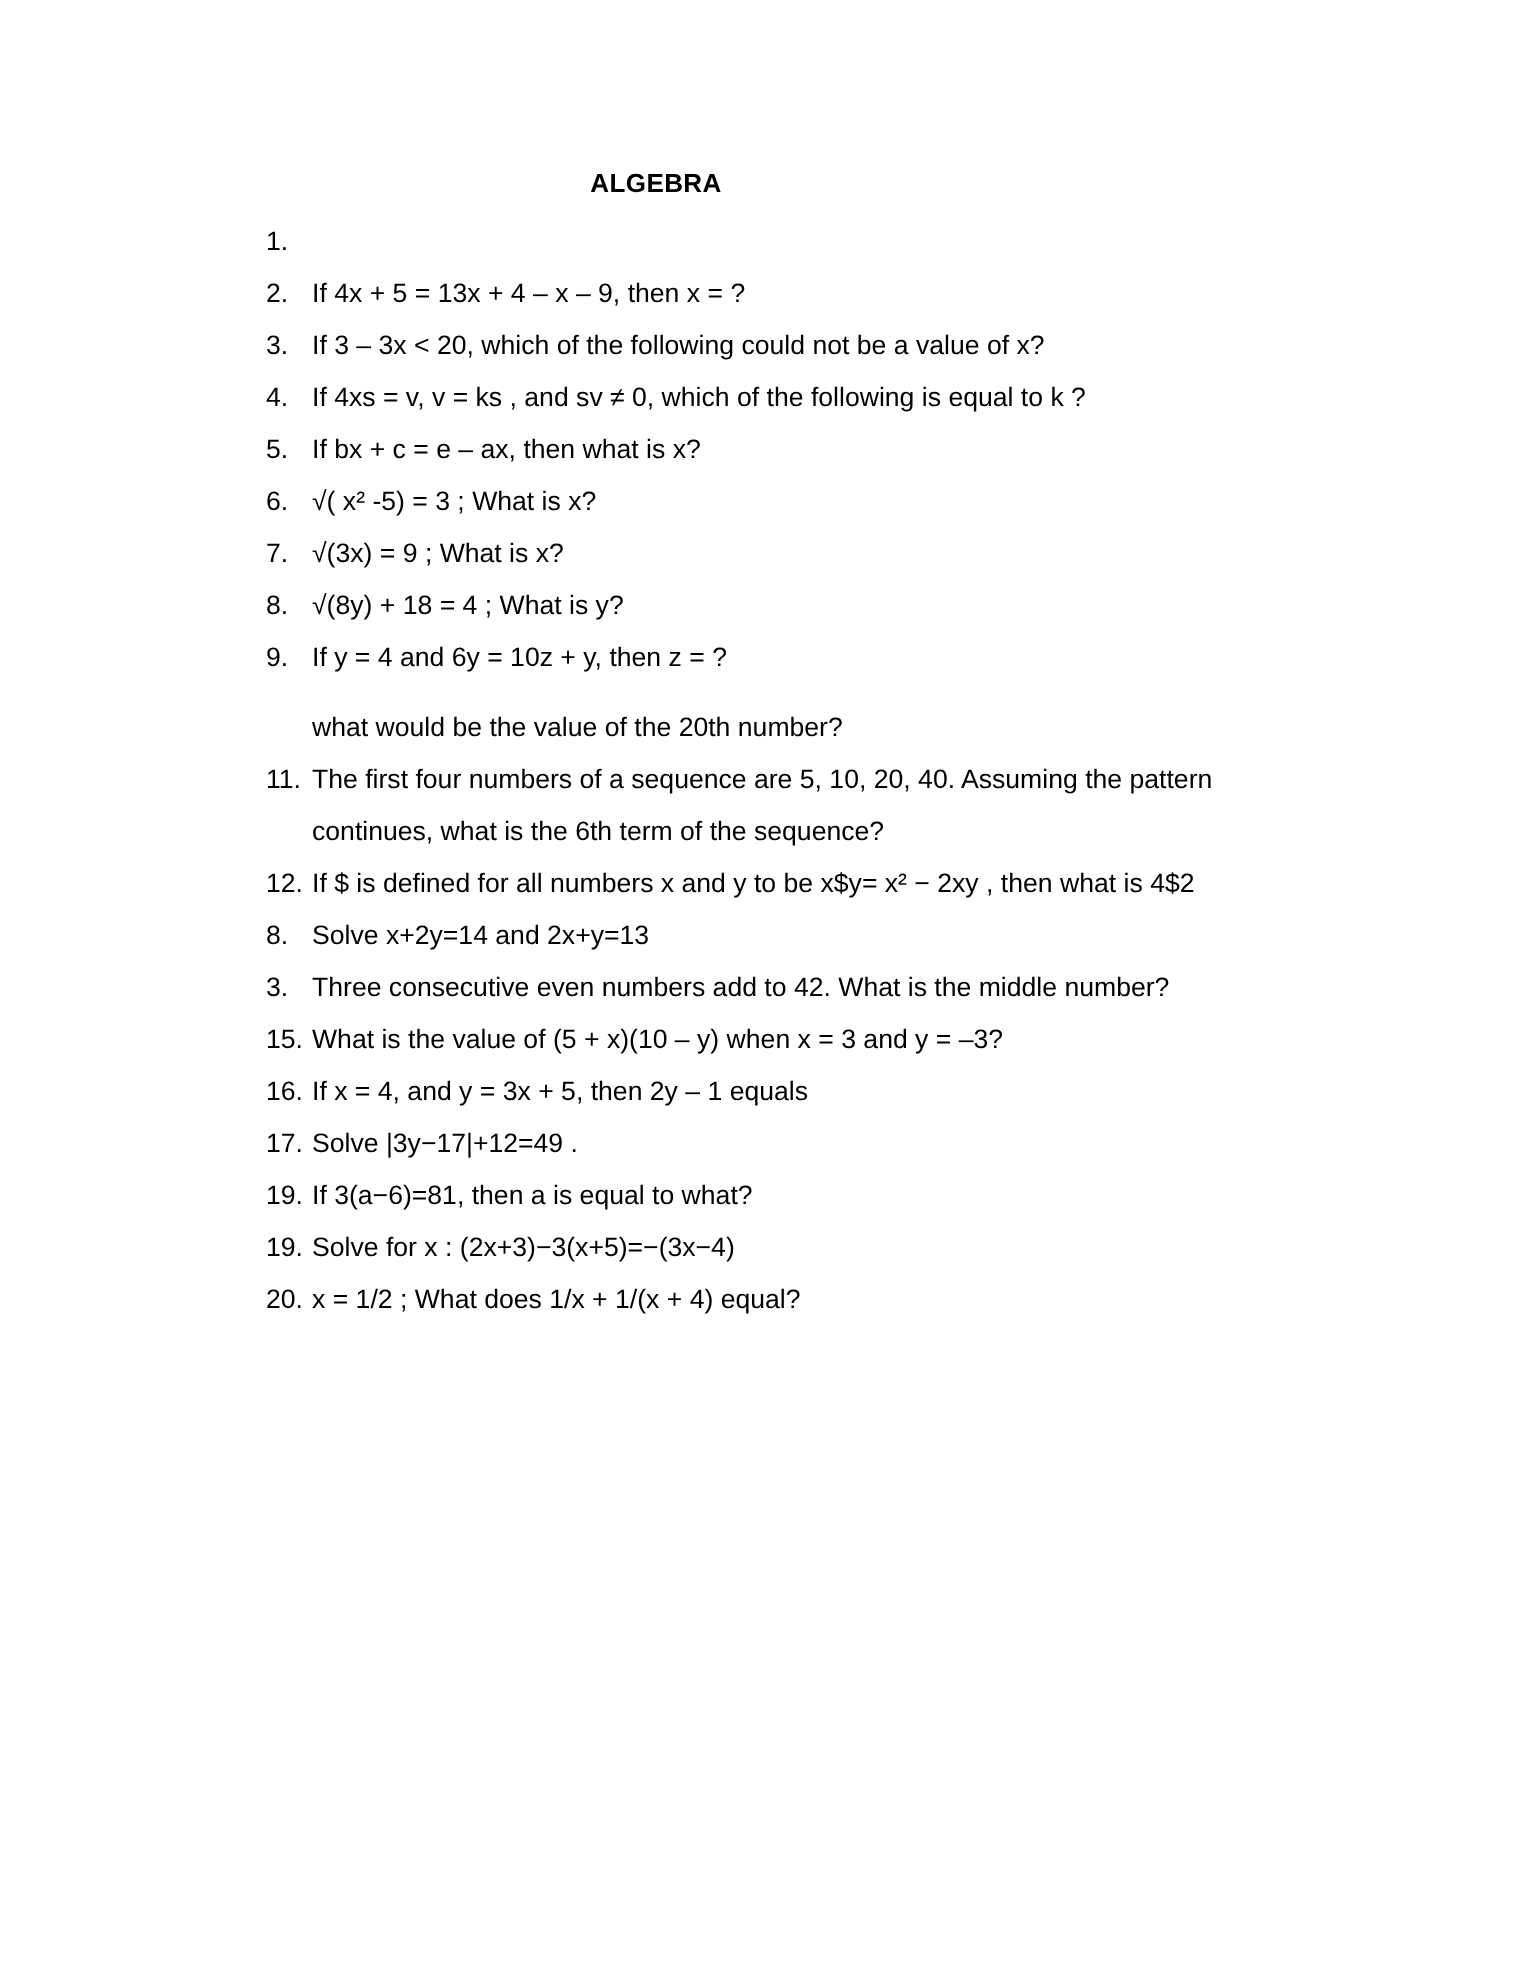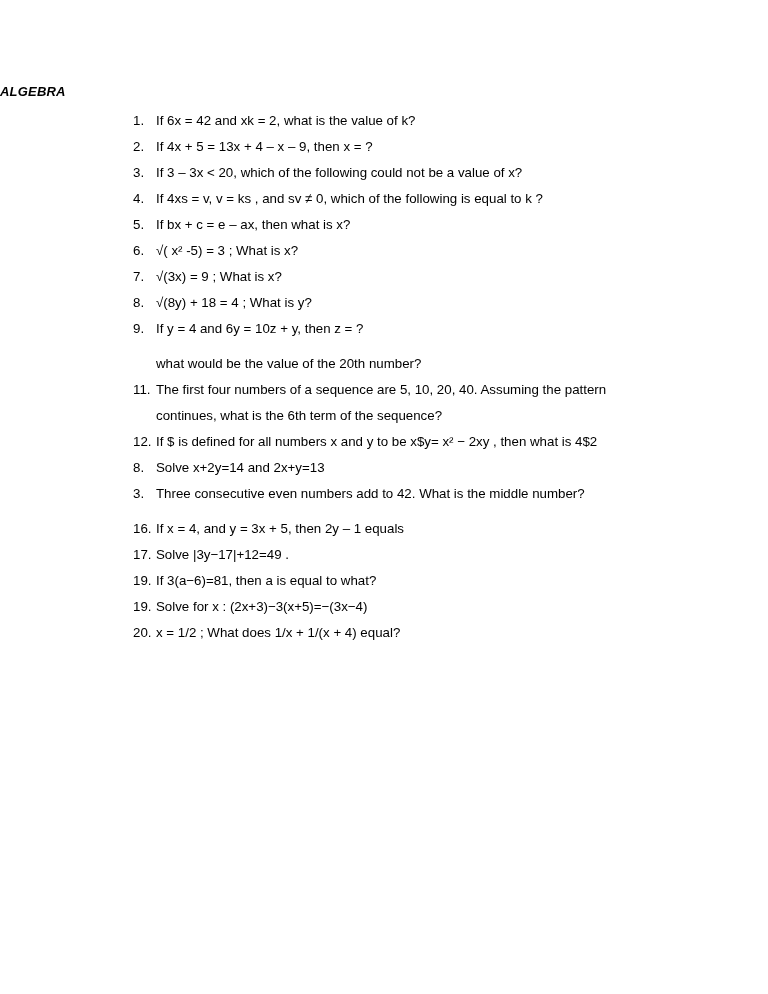--- a/index.html
+++ b/index.html
@@ -1,35 +1,34 @@
 <!DOCTYPE html>
 <html><head>
 <meta charset="utf-8">
 <style>
   html,body{margin:0;padding:0;background:#ffffff;}
   body{width:768px;height:994px;position:relative;overflow:hidden;
        font-family:"Liberation Sans","DejaVu Sans",sans-serif;color:#000;}
-  .title{position:absolute;top:84px;left:0;width:656px;text-align:left;
-         font-weight:bold;font-size:13px;letter-spacing:0.2px;font-style:italic;}
+  .title{position:absolute;top:84px;left:0;width:656px;text-align:center;
+         font-weight:bold;font-size:13px;letter-spacing:0.2px;}
   .list{position:absolute;left:133px;top:112px;margin:0;padding:0;list-style:none;}
   .item{display:flex;font-size:13.3px;line-height:17px;}
   .num{width:23px;flex:none;}
   .txt{flex:none;}
   .gap{height:9px;}
   .cont{padding-left:23px;}
 </style>
 </head>
 <body>
 
 <div class="title">ALGEBRA</div>
 
 <div class="list">
   <div class="item">
       <span class="num">1.</span>
-      <span class="txt">If 6x = 42 and xk = 2, what is the value of k?</span>
     </div>
   <div class="gap"></div>
   <div class="item">
       <span class="num">2.</span>
       <span class="txt">If 4x + 5 = 13x + 4 – x – 9, then x = ?</span>
     </div>
   <div class="gap"></div>
   <div class="item">
       <span class="num">3.</span>
       <span class="txt">If 3 – 3x &lt; 20, which of the following could not be a value of x?</span>
@@ -83,20 +82,24 @@
   <div class="item">
       <span class="num">8.</span>
       <span class="txt">Solve x+2y=14 and 2x+y=13</span>
     </div>
   <div class="gap"></div>
   <div class="item">
       <span class="num">3.</span>
       <span class="txt">Three consecutive even numbers add to 42.  What is the middle number?</span>
     </div>
   <div class="gap"></div>
+  <div class="item">
+      <span class="num">15.</span>
+      <span class="txt">What is the value of (5 + x)(10 – y) when x = 3 and y = –3?</span>
+    </div>
   <div class="gap"></div>
   <div class="item">
       <span class="num">16.</span>
       <span class="txt">If x = 4, and y = 3x + 5, then 2y – 1 equals</span>
     </div>
   <div class="gap"></div>
   <div class="item">
       <span class="num">17.</span>
       <span class="txt">Solve |3y−17|+12=49 .</span>
     </div>

